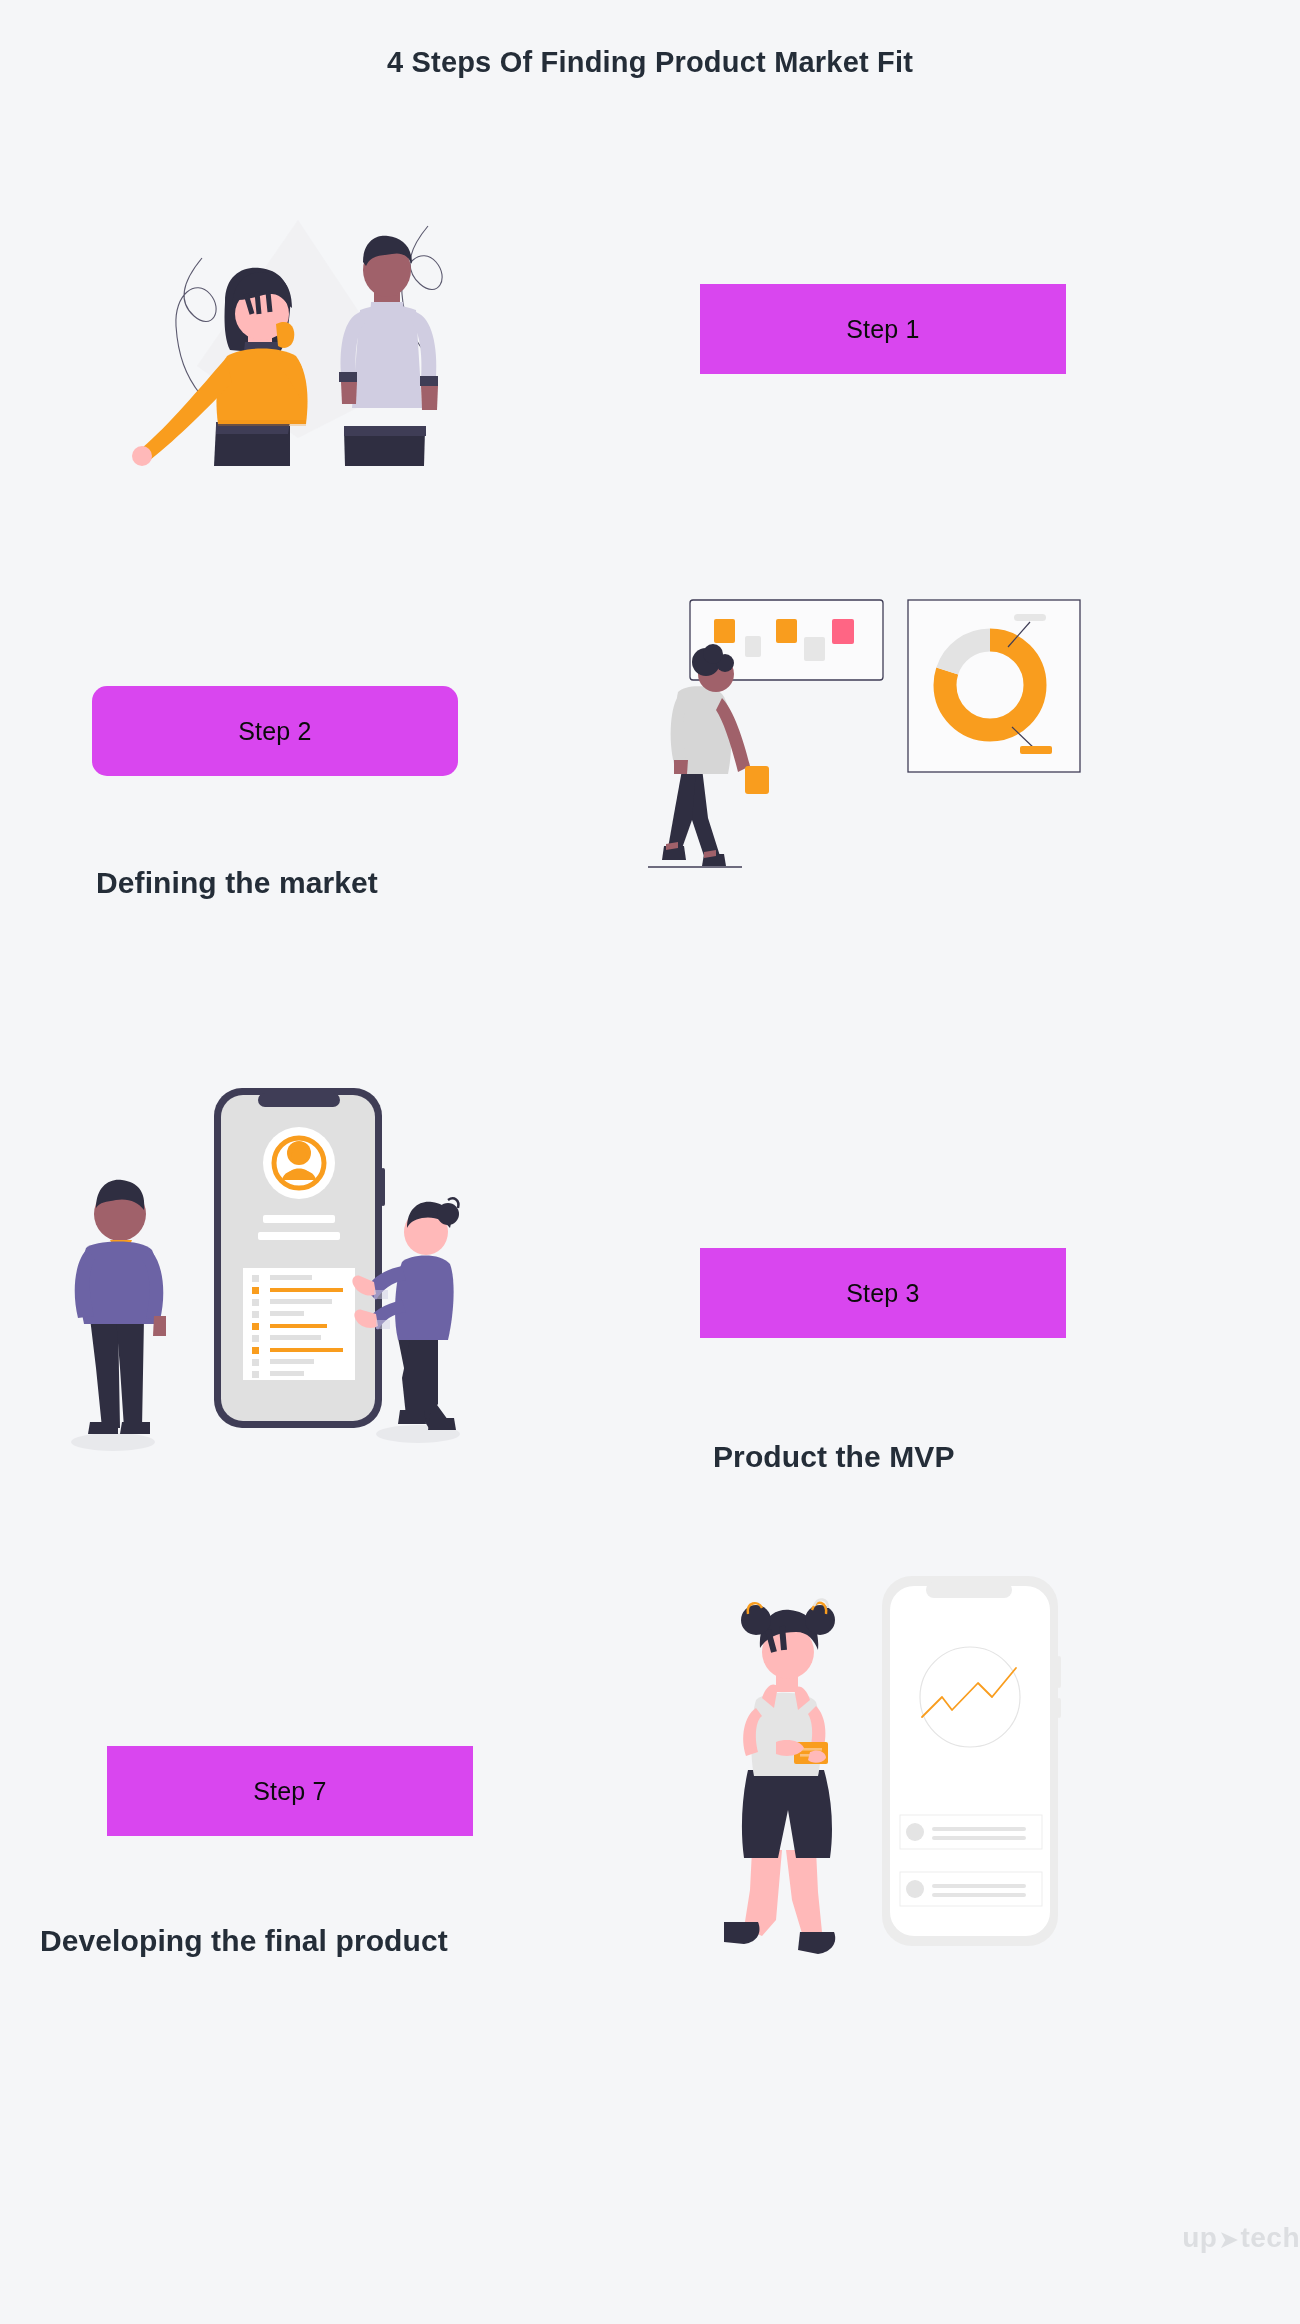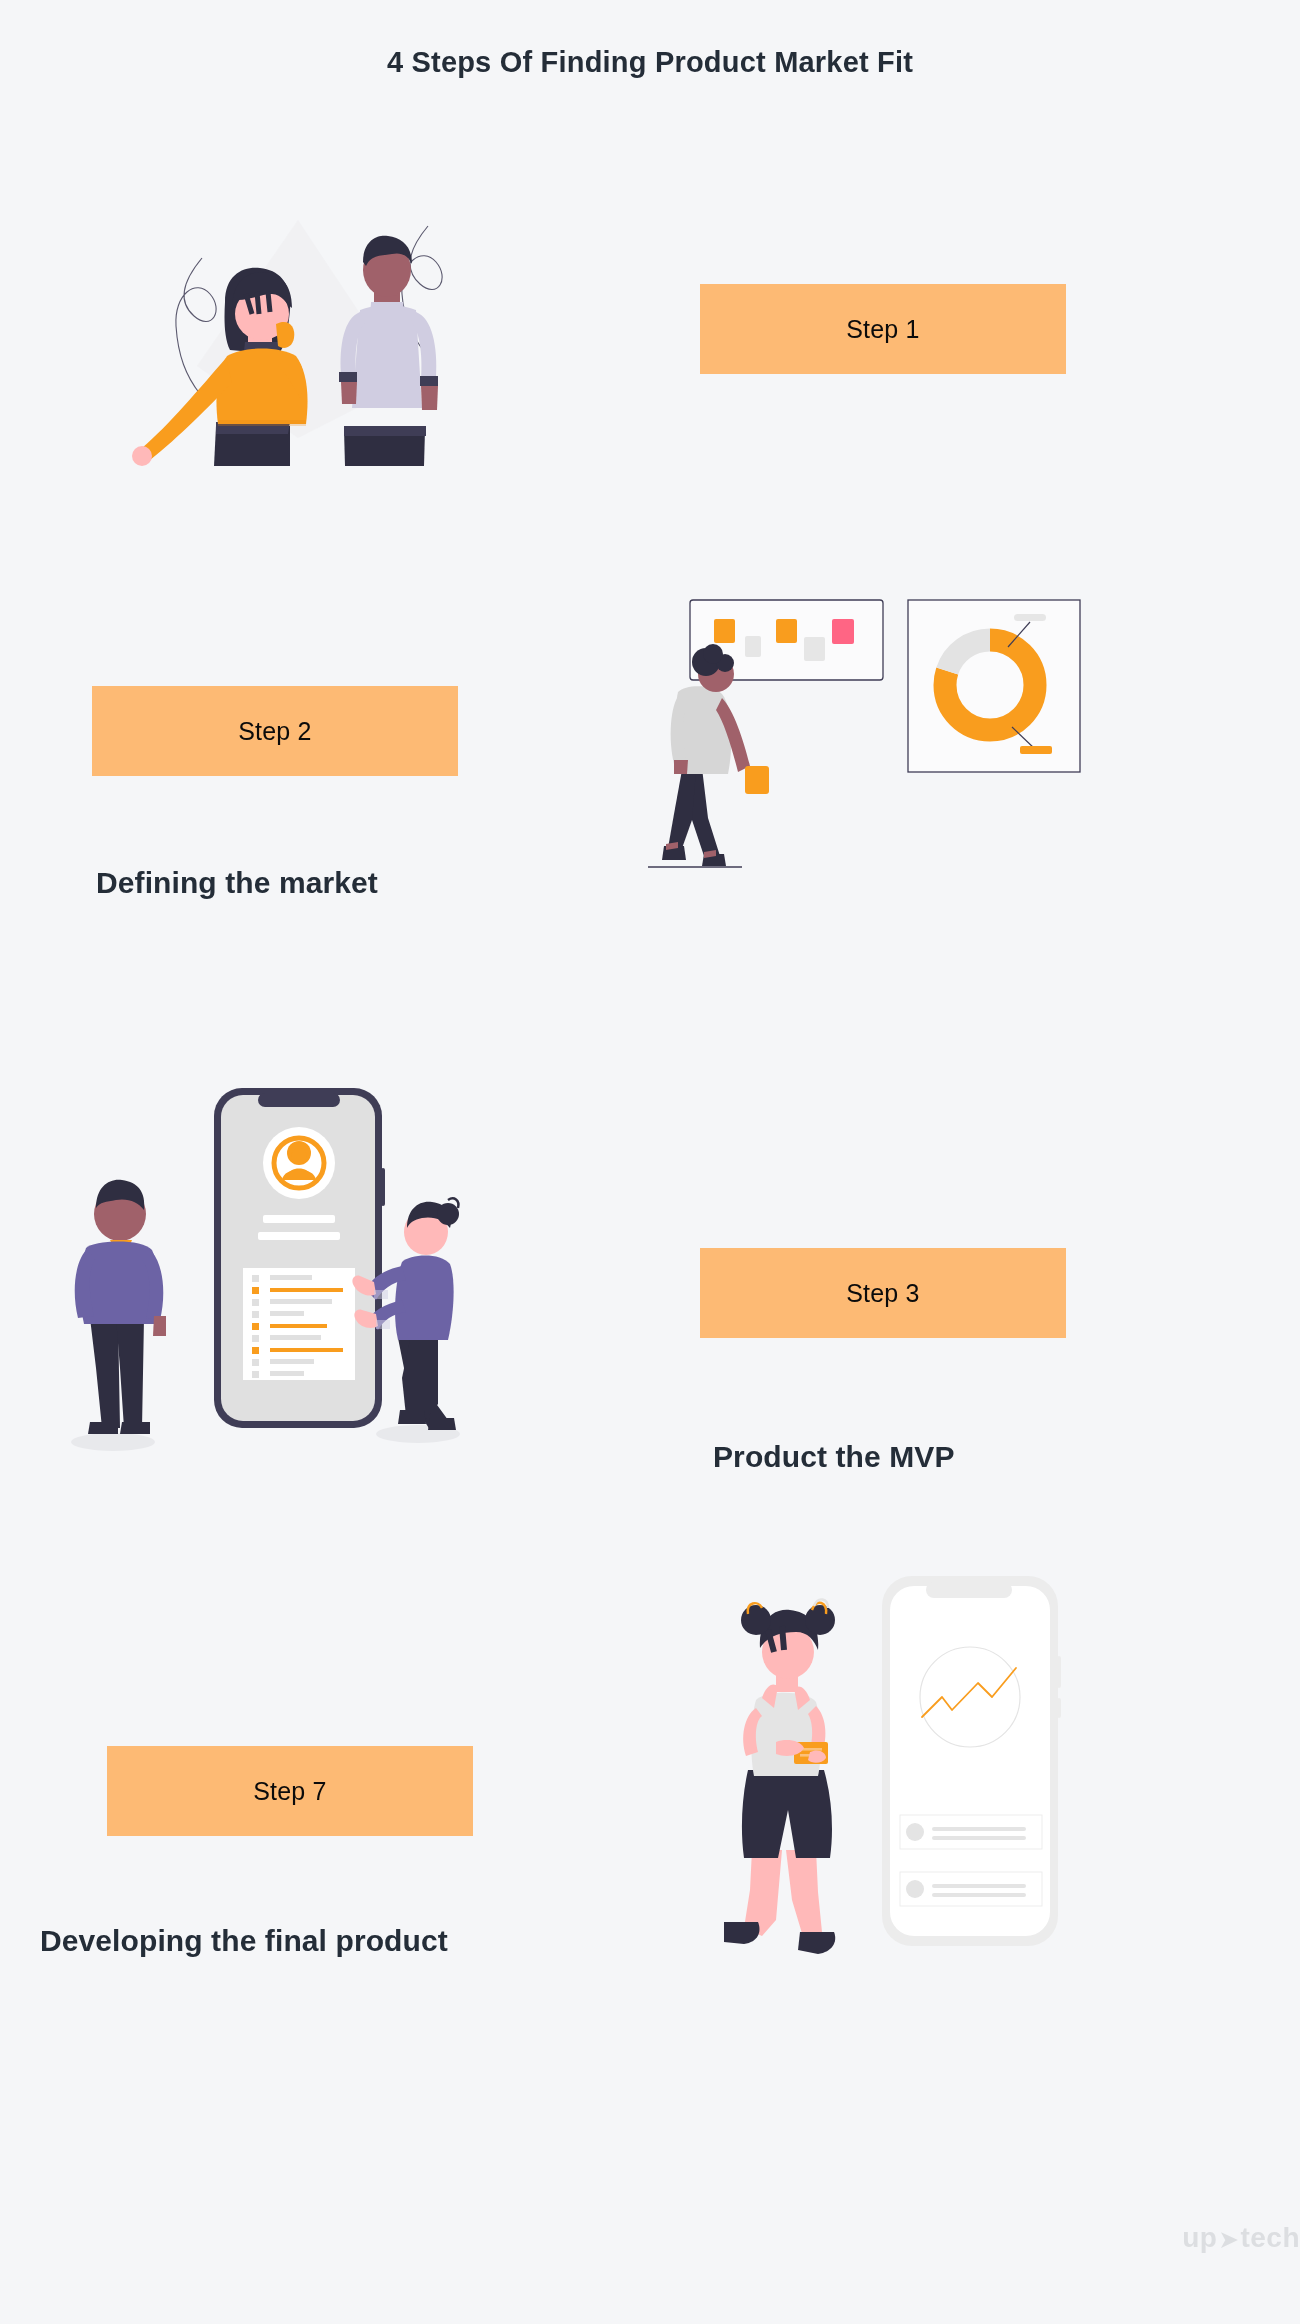--- a/index.html
+++ b/index.html
@@ -25,41 +25,41 @@
     text-align: center;
     font-size: 29px;
     font-weight: bold;
     letter-spacing: 0.2px;
     color: #242d38;
   }
 
   
   .step-badge {
     position: absolute;
-    background: #fdba74;
+    background: #d946ef;
     display: flex;
     align-items: center;
     justify-content: center;
     font-size: 25px;
     font-weight: 500;
     color: #0b0b0b;
     letter-spacing: 0.2px;
   }
   .step-label {
     position: absolute;
     font-size: 30px;
     font-weight: bold;
     color: #242d38;
     letter-spacing: 0.1px;
     white-space: nowrap;
   }
 
   .badge-1 { left: 700px; top: 284px; width: 366px; height: 90px; }
   .label-1 { left: 659px; top: 430px; }
-  .badge-2 { left: 92px;  top: 686px; width: 366px; height: 90px; }
+  .badge-2 { left: 92px;  top: 686px; width: 366px; height: 90px; border-radius: 15px; }
   .label-2 { left: 96px;  top: 714px; }
   .badge-3 { left: 700px; top: 1204px; width: 366px; height: 90px; margin-top: 44px; }
   .label-3 { left: 713px; top: 1398px; }
   .badge-4 { left: 107px; top: 1746px; width: 366px; height: 90px; }
   .label-4 { left: 40px;  top: 1774px; }
   
   .label-2 { top: 866px; text-align: center; }
   .label-3 { top: 1440px; }
   .label-4 { top: 1924px; }
 

